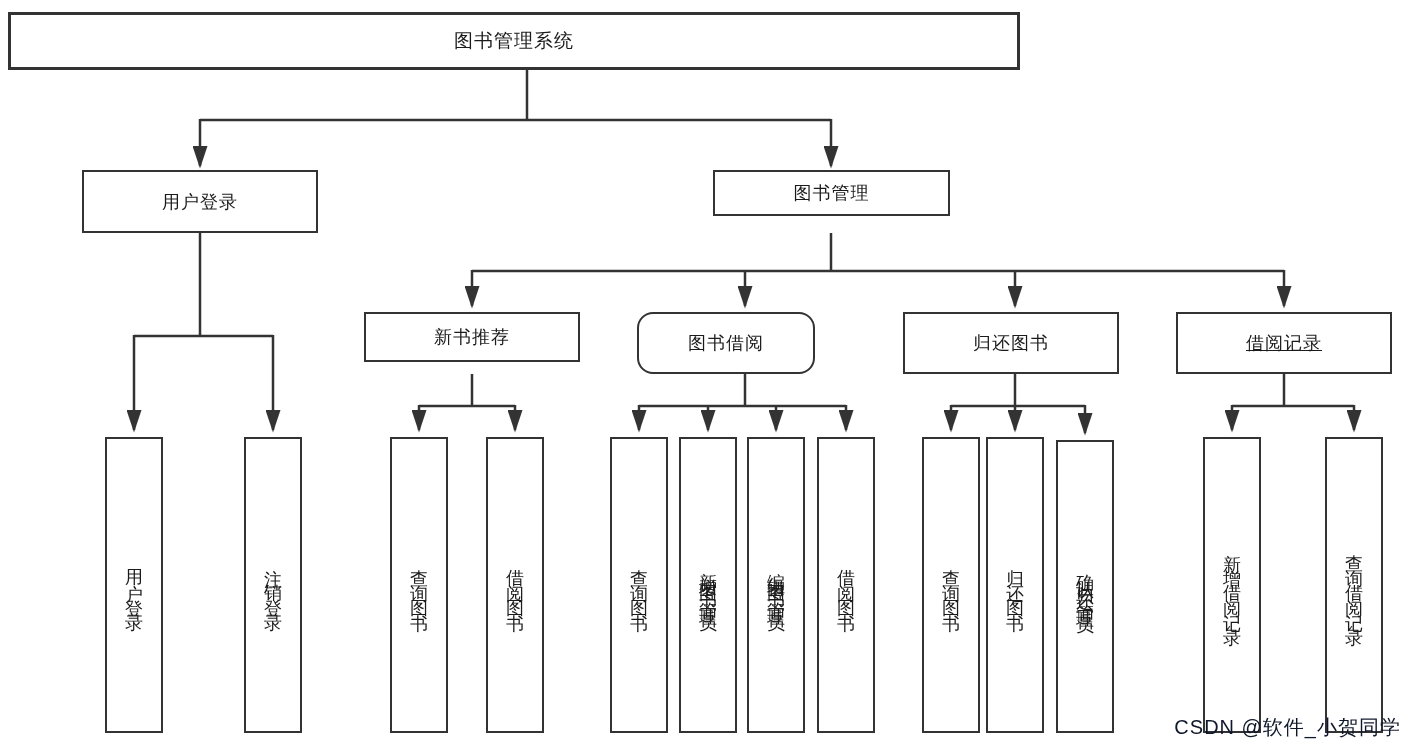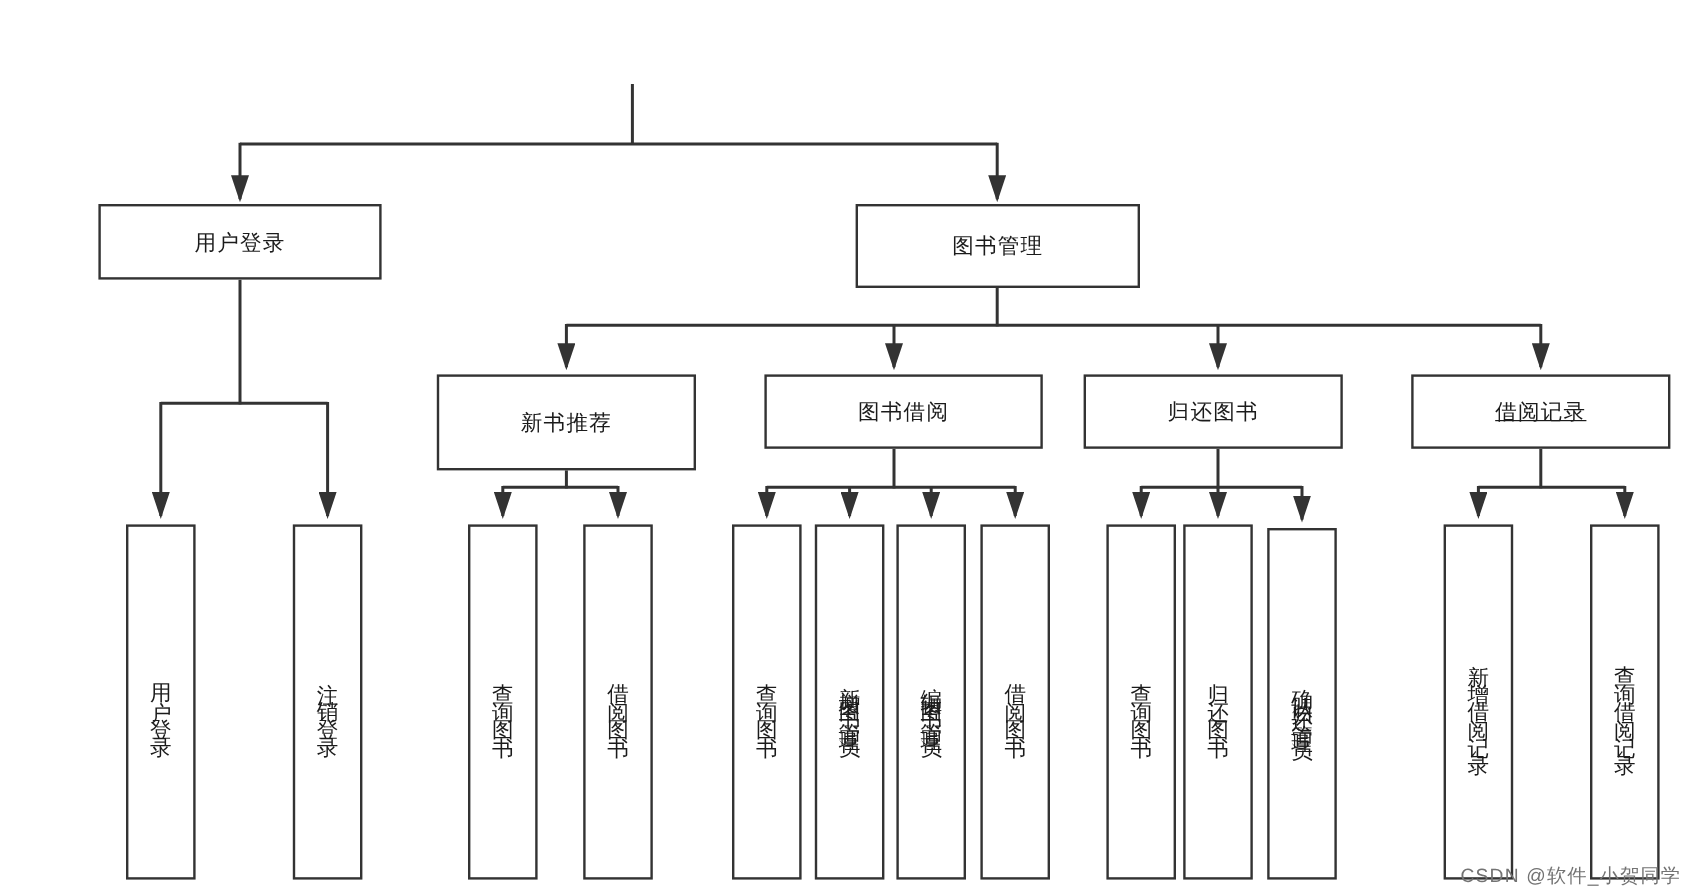--- a/index.html
+++ b/index.html
@@ -24,21 +24,21 @@
     writing-mode:vertical-rl;
     text-orientation:mixed;
     letter-spacing:15px;
     font-size:18px;
     line-height:1;
     white-space:nowrap;
   }
   .leaf-label.tight{letter-spacing:6px;font-size:18px;}
   .watermark{
     position:absolute;right:4px;bottom:6px;
-    font-size:16px;color:#737373;letter-spacing:1px;
+    font-size:20px;color:#0f172a;letter-spacing:1px;
     z-index:5;
     margin-top:16px;
   }
 </style>
 </head>
 <body>
 
 <div class="stage">
 
   <svg class="connectors" viewBox="0 0 1405 747" xmlns="http://www.w3.org/2000/svg">
@@ -84,32 +84,35 @@
       <path d="M1015,405 V430" marker-end="url(#arrow)"></path>
       <path d="M1085,405 V433" marker-end="url(#arrow)"></path>
 
       <path d="M1284,374 V407"></path>
       <path d="M1232,406 H1354"></path>
       <path d="M1232,405 V430" marker-end="url(#arrow)"></path>
       <path d="M1354,405 V430" marker-end="url(#arrow)"></path>
     </g>
   </svg>
 
+  <div class="box root" style="left:8px;top:12px;width:1012px;height:58px;">
+    <span>图书管理系统</span>
+  </div>
 
   <div class="box" style="left:82px;top:170px;width:236px;height:63px;">
     <span>用户登录</span>
   </div>
-  <div class="box" style="left:713px;top:170px;width:237px;height:70px;text-align:center;">
+  <div class="box" style="left:713px;top:170px;width:237px;height:46px;text-align:center;">
     <span>图书管理</span>
   </div>
 
-  <div class="box" style="left:364px;top:312px;width:216px;height:80px;">
+  <div class="box" style="left:364px;top:312px;width:216px;height:50px;">
     <span>新书推荐</span>
   </div>
-  <div class="box" style="left:637px;top:312px;width:232px;height:62px;">
+  <div class="box" style="left:637px;top:312px;width:178px;height:62px;border-radius:16px;">
     <span>图书借阅</span>
   </div>
   <div class="box" style="left:903px;top:312px;width:216px;height:62px;">
     <span>归还图书</span>
   </div>
   <div class="box" style="left:1176px;top:312px;width:216px;height:62px;text-decoration:underline;">
     <span>借阅记录</span>
   </div>
 
   <div class="box leaf" style="left:105px;top:437px;width:58px;height:296px;">

